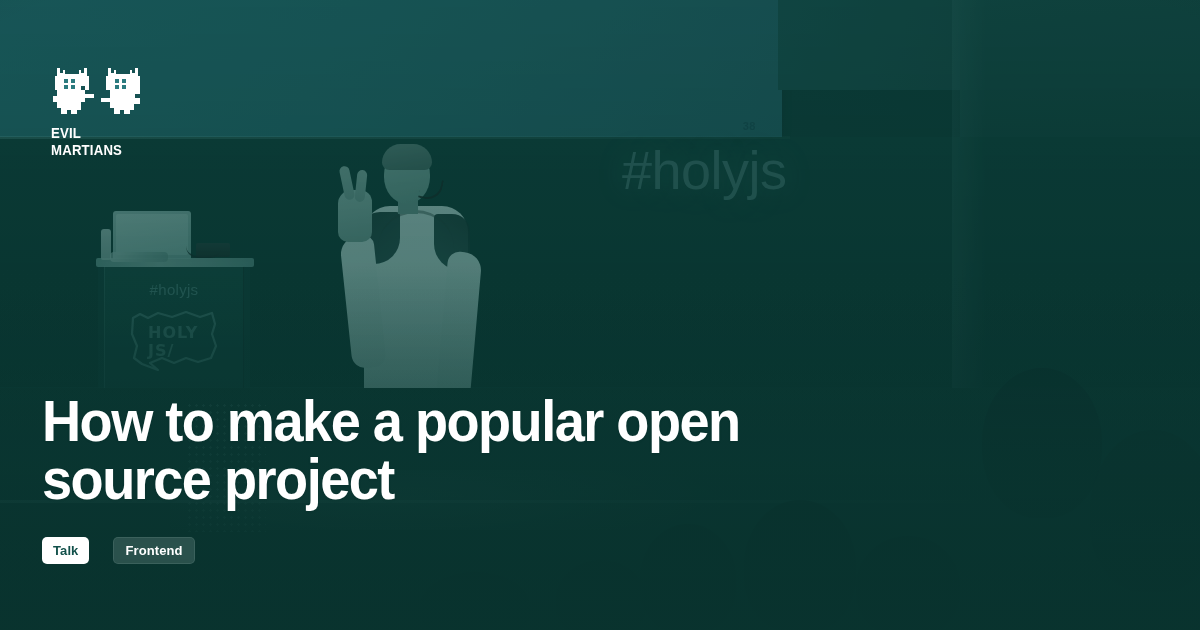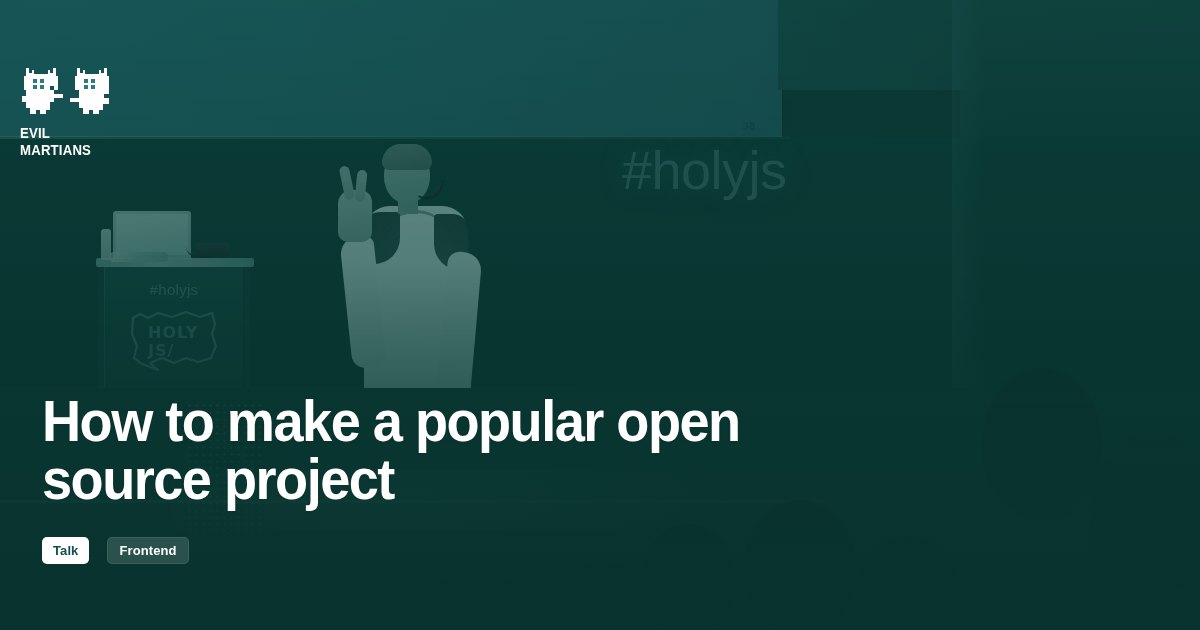--- a/index.html
+++ b/index.html
@@ -256,21 +256,21 @@
   }
   .vignette{
     position:absolute;inset:0;
     background:
       linear-gradient(180deg,rgba(10,56,51,0) 42%,rgba(10,56,51,.55) 72%,rgba(9,52,47,.88) 100%),
       radial-gradient(120% 100% at 50% 40%,rgba(0,0,0,0) 55%,rgba(7,44,40,.55) 100%);
   }
 
   
   .logo{
-    position:absolute;left:20px;top:64px;width:92px;height:80px;
+    position:absolute;left:51px;top:64px;width:92px;height:80px;
   }
   .logo-mark{width:92px;height:56px;display:block;}
   .logo-word{
     margin-top:4px;
     font-size:15px;font-weight:700;color:#fff;
     letter-spacing:.2px;
     transform:scaleX(.88);transform-origin:left center;
     font-family:"Liberation Sans", sans-serif;
   }
 
@@ -283,21 +283,21 @@
     font-weight:700;
     letter-spacing:-1.6px;
     transform:scaleX(.95);
     transform-origin:left top;
     white-space:pre-line;
     text-shadow:0 1px 2px rgba(8,42,38,.25);
   }
 
   .tags{
     position:absolute;left:42px;top:537px;
-    display:flex;align-items:flex-end;gap:18px;
+    display:flex;align-items:flex-end;gap:24px;
   }
   .tag{
     display:inline-flex;align-items:center;justify-content:center;
     height:27px;padding:0 11px;
     border-radius:5px;
     font-size:13px;font-weight:700;letter-spacing:.1px;
     white-space:nowrap;
   }
   .tag.primary{background:#ffffff;color:#12504a;}
   .tag.ghost{

